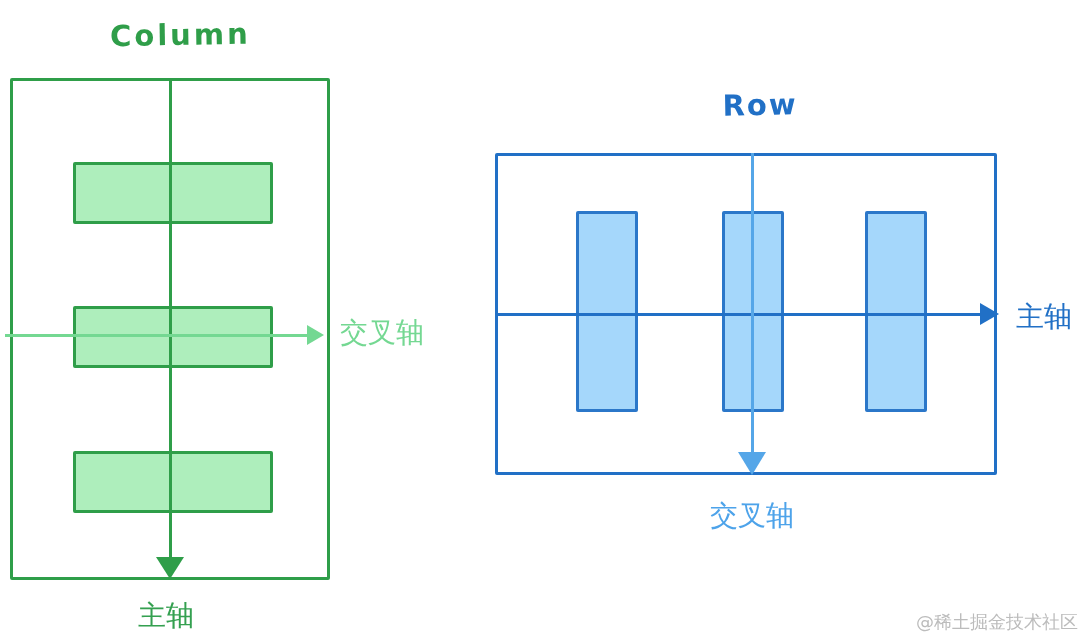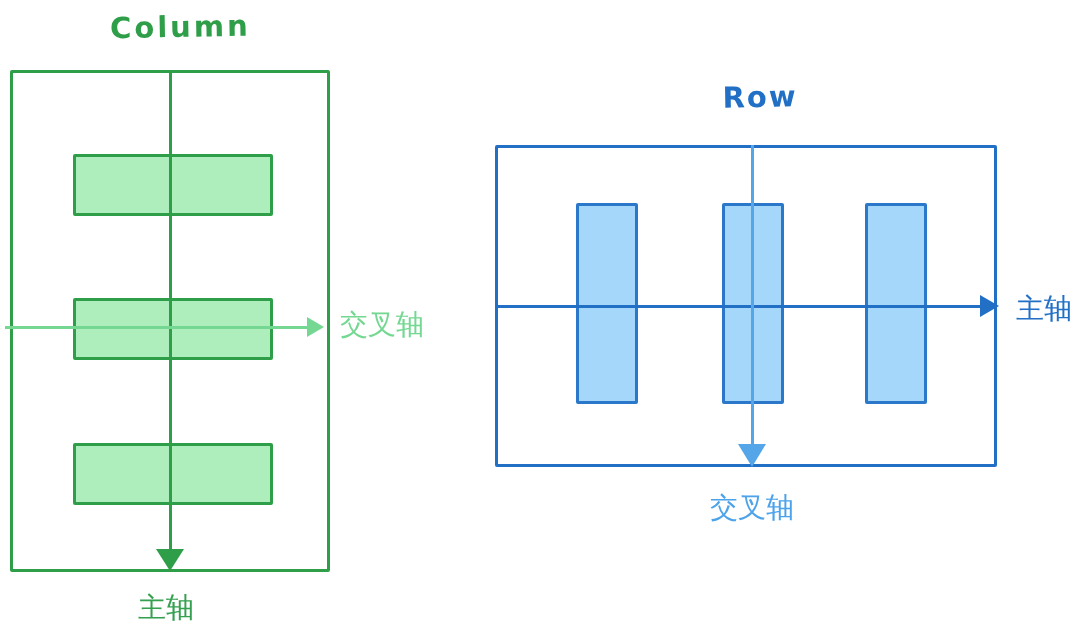--- a/index.html
+++ b/index.html
@@ -1,19 +1,19 @@
 <!DOCTYPE html>
 <html><head>
 <meta charset="utf-8">
 <style>
   * { margin: 0; padding: 0; box-sizing: border-box; }
   html, body { width: 1086px; height: 639px; background: #ffffff; overflow: hidden; }
   body { font-family: "DejaVu Sans", "Liberation Sans", sans-serif; position: relative; }
 
-  .canvas { position: absolute; left: 0; top: 0; width: 1086px; height: 632px; }
+  .canvas { position: absolute; left: 0; top: 8px; width: 1086px; height: 632px; }
 
   
   .col-title {
     position: absolute; left: 110px; top: 10px; width: 130px;
     text-align: center; font-size: 29px; font-weight: bold;
     letter-spacing: 3px; color: #2f9e49; transform: rotate(-1deg);
   }
   .col-container {
     position: absolute; left: 10px; top: 70px; width: 320px; height: 502px;
     border: 3px solid #2f9e49; border-radius: 2px; background: transparent;
@@ -130,14 +130,15 @@
   <div class="row-item row-item-3"></div>
 
   <div class="row-main-line"></div>
   <div class="row-main-arrow"></div>
   <div class="row-cross-line"></div>
   <div class="row-cross-arrow"></div>
 
   <div class="row-main-label">主轴</div>
   <div class="row-cross-label">交叉轴</div>
 
+  <div class="watermark">@稀土掘金技术社区</div>
 
 </div>
 
 </body></html>

